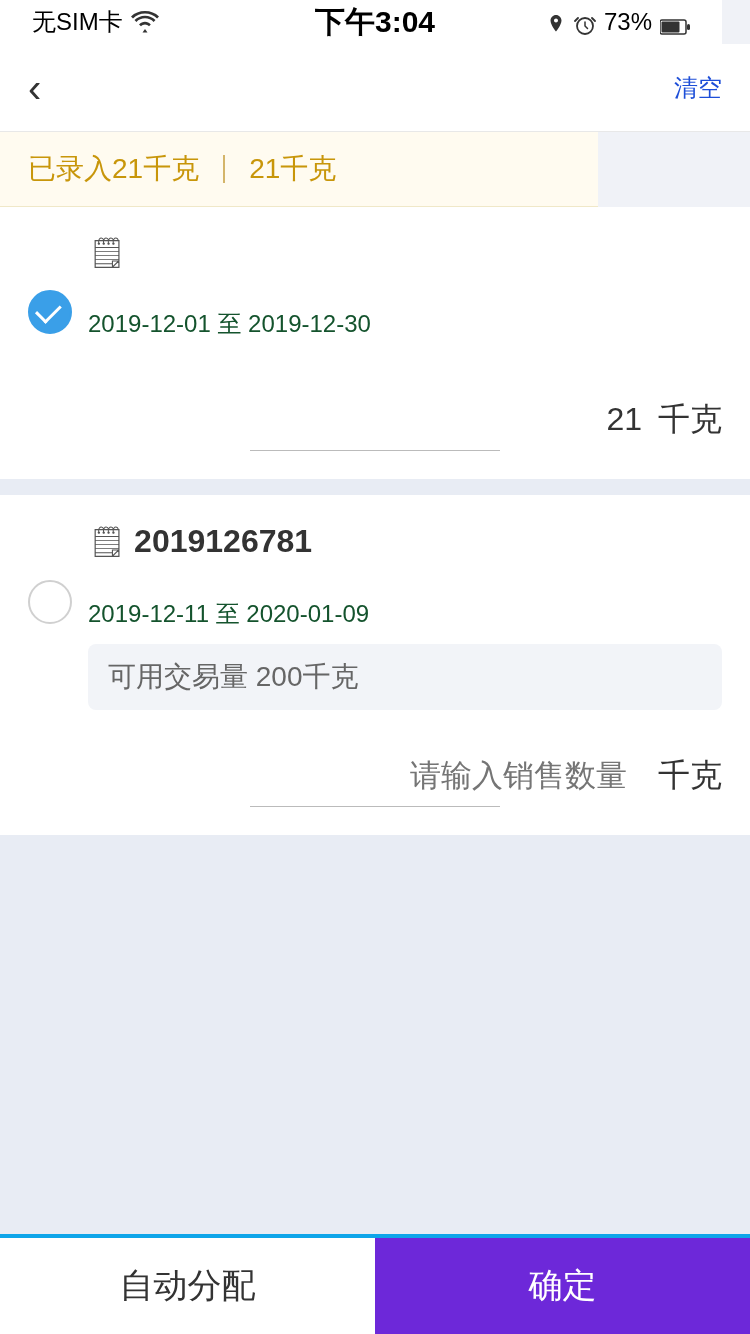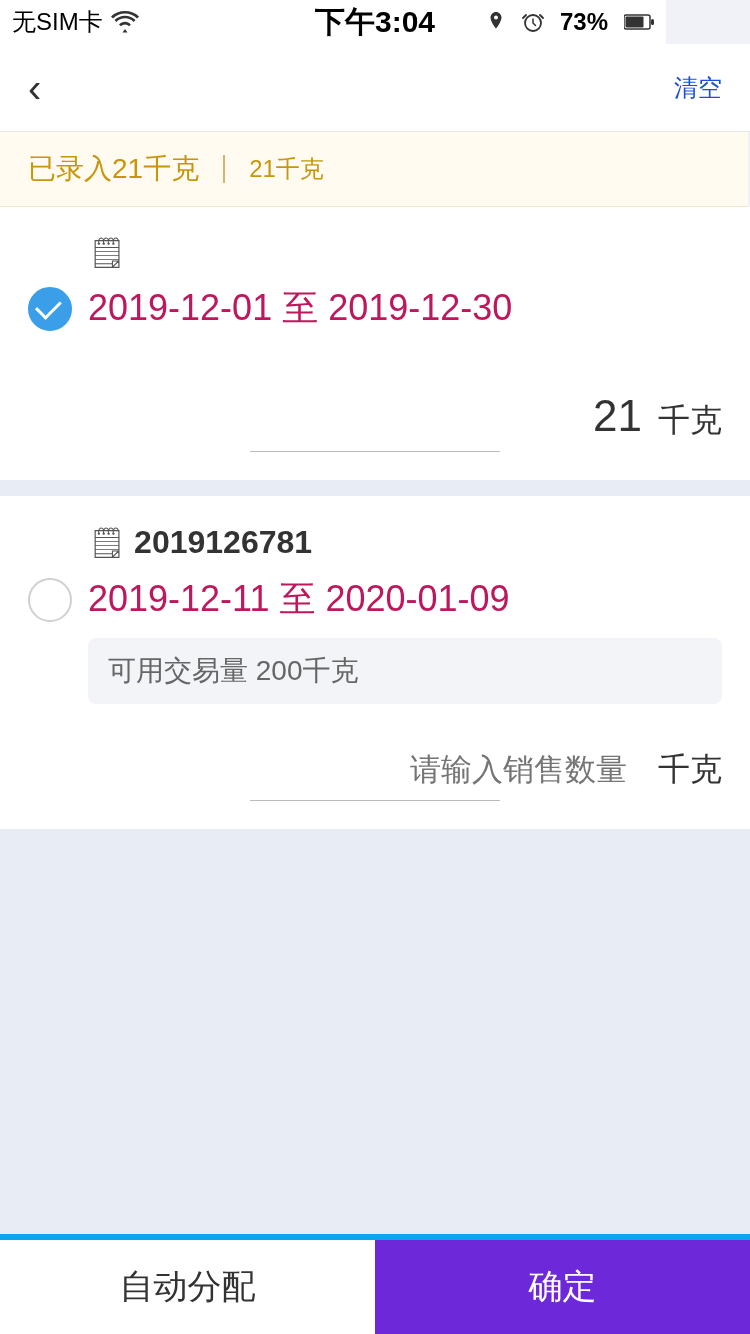--- a/index.html
+++ b/index.html
@@ -9,47 +9,46 @@
       min-height: 1334px;
       font-family: -apple-system, "PingFang SC", "Helvetica Neue", Arial, sans-serif;
       background: #f0f2f7;
       font-size: 30px;
       position: relative;
       overflow-x: hidden;
     }
 
     
     .status-bar {
-      width: 666px;
+      width: 722px;
       height: 44px;
       background: #fff;
       display: flex;
       align-items: center;
       justify-content: space-between;
-      padding: 0 12px;
+      padding: 0 32px;
       font-size: 24px;
       font-weight: 500;
     }
     .status-left {
       display: flex;
       align-items: center;
       gap: 8px;
     }
     .status-center {
       position: absolute;
       left: 50%;
       transform: translateX(-50%);
       font-size: 30px;
       font-weight: 600;
     }
     .status-right {
       display: flex;
-      align-items: center;
-      gap: 16px;
-      font-weight: bold;
+      align-items: flex-end;
+      gap: 8px;
     }
 
     
     .nav-bar {
       width: 750px;
       height: 88px;
       background: #fff;
       display: flex;
       align-items: center;
       justify-content: space-between;
@@ -69,40 +68,40 @@
       color: #333;
     }
     .nav-clear {
       font-size: 24px;
       color: #1d4ed8;
       cursor: pointer;
     }
 
     
     .info-bar {
-      width: 748px;
+      width: 598px;
       background: #fffbf0;
       padding: 18px 28px;
       display: flex;
       align-items: center;
       gap: 24px;
       border-bottom: 1px solid #f0e8c8;
     }
     .info-label {
       font-size: 28px;
       color: #c8960a;
       font-weight: 500;
     }
     .info-divider {
       width: 2px;
       height: 28px;
       background: #d4b56a;
     }
     .info-value {
-      font-size: 24px;
+      font-size: 28px;
       color: #c8960a;
       font-weight: 500;
     }
 
     
     .batch-item {
       background: #fff;
       padding: 28px 28px 28px 28px;
       margin-bottom: 0;
     }
@@ -146,33 +145,34 @@
     .radio-circle.checked::after {
       content: '';
       width: 20px;
       height: 12px;
       border-left: 3px solid #fff;
       border-bottom: 3px solid #fff;
       transform: rotate(-45deg) translateY(-3px);
       display: block;
     }
     .batch-date {
-      font-size: 36px;
-      color: #be185d;
+      font-size: 24px;
+      color: #14532d;
+      margin-top: 24px;
     }
     .batch-quantity-bar {
       margin-left: 60px;
       background: #f2f4f8;
       border-radius: 8px;
       padding: 14px 20px;
       font-size: 28px;
       color: #666;
     }
     .amount-value {
-      font-size: 44px;
+      font-size: 32px;
       font-weight: 500;
       color: #333;
     }
     .amount-unit {
       font-size: 32px;
       color: #333;
     }
     .quantity-input {
       font-size: 32px;
       color: #bbb;
@@ -202,21 +202,21 @@
 
     
     .bottom-buttons {
       position: fixed;
       bottom: 0;
       left: 0;
       width: 750px;
       height: 100px;
       display: flex;
       background: #fff;
-      border-top: 6px solid #0ea5e9;
+      border-top: 4px solid #0ea5e9;
     }
     .btn-auto {
       flex: 1;
       display: flex;
       align-items: center;
       justify-content: center;
       font-size: 34px;
       color: #333;
       background: #fff;
       cursor: pointer;

